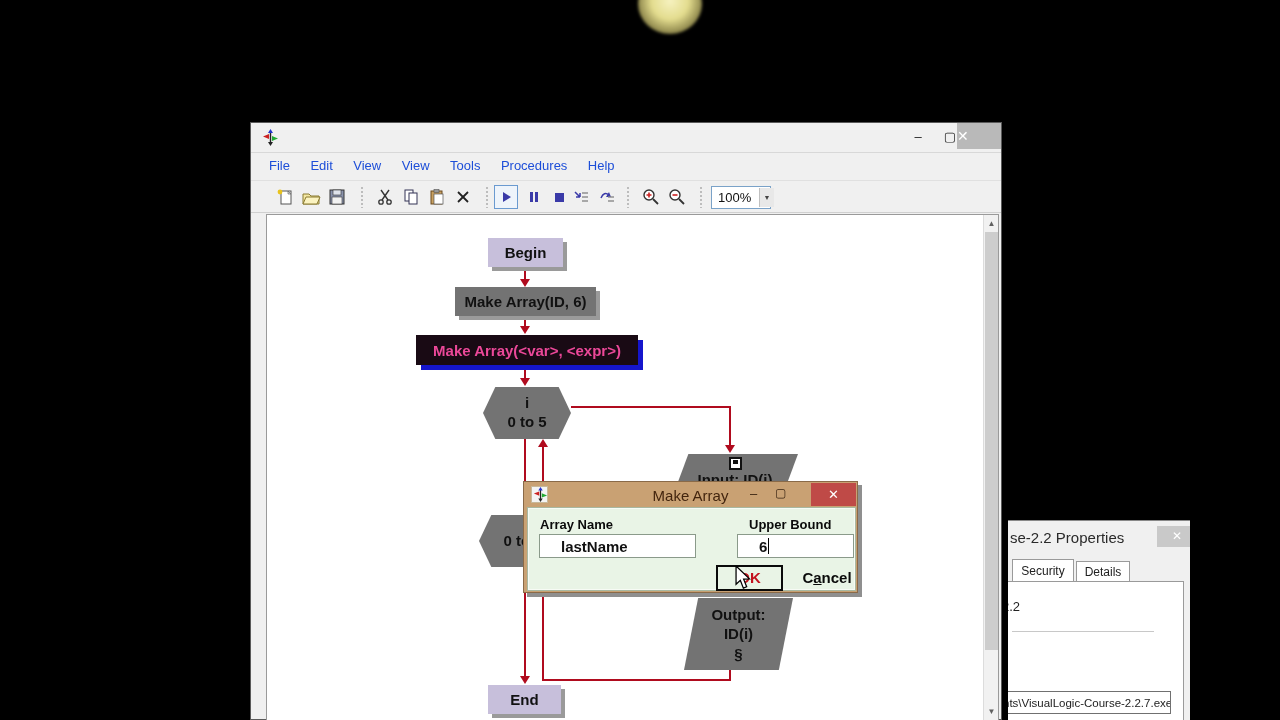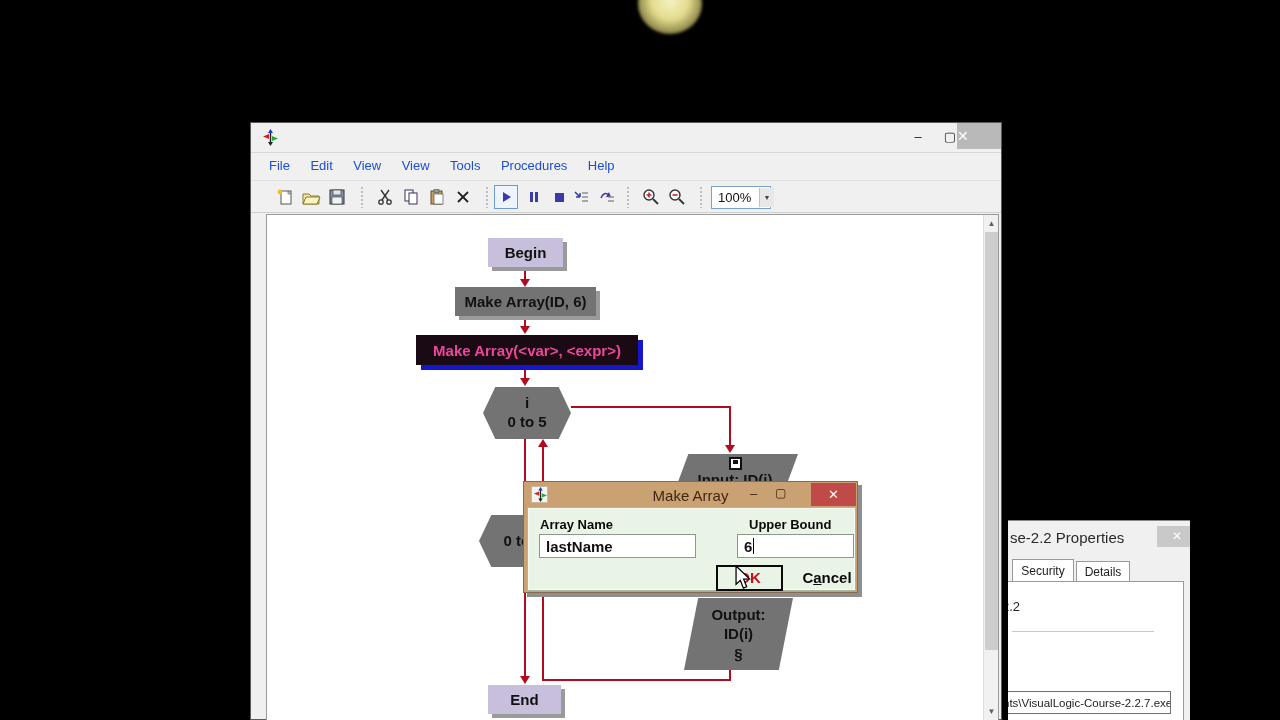--- a/index.html
+++ b/index.html
@@ -70,21 +70,21 @@
             border:1px solid #8a6a48; box-shadow:4px 4px 0 #8f8f8f; z-index:50; }
   #dlg-titlebar { left:0; top:0; width:100%; height:36px;border-radius:13px; }
   #dlg-title { left:0; top:5px; width:100%; text-align:center; font-size:15px; color:#43250e; }
   #dlg-icon { left:7px; top:4px; width:17px; height:17px; background:#f4f4f4; border:1px solid #c8b89a; }
   .dlgbtn { top:4px; font-size:13px; color:#3a2412; }
   #dlg-min { left:226px; }
   #dlg-max { left:251px; font-size:12px; }
   #dlg-close { left:287px; top:1px; width:45px; height:23px; background:#bf4a47; color:#fff; text-align:center; line-height:23px; font-size:13px; }
   #dlg-body { left:4px; top:26px; width:327px; height:82px; background:#e9f4e6; border:1px solid #f7fbf5; outline:1px solid #a8b8a0; }
   .dlg-label { font-size:13px; font-weight:bold; color:#0a0a0a; }
-  .dlg-field { background:#fff; border:1px solid #8a9a8a; height:24px; display:flex; align-items:center; padding-left:6px;
+  .dlg-field { background:#fff; border:1px solid #8a9a8a; height:24px; display:flex; align-items:center; padding-left:21px;
                font-size:15px; font-weight:bold; color:#111; }
   .caret { width:1px; height:16px; background:#000; margin-left:1px; }
   #ok-btn { left:187px; top:56px; width:67px; height:26px; background:#e9f4e6; border:2px solid #0a0a0a;
             text-align:center; font-size:15px; font-weight:bold; color:#c2121e; line-height:22px; }
   #cancel-btn { left:266px; top:60px; width:64px; text-align:center; font-size:15px; font-weight:bold; color:#0a0a0a; }
   #cancel-btn .accel { text-decoration:underline; }
 
   
   #props { left:1008px; top:520px; width:182px; height:200px; background:#f0f0f0; border-top:1px solid #888; overflow:hidden; z-index:40; }
   #props-title { left:2px; top:8px; font-size:15px; color:#2a2a2a; white-space:nowrap; }

